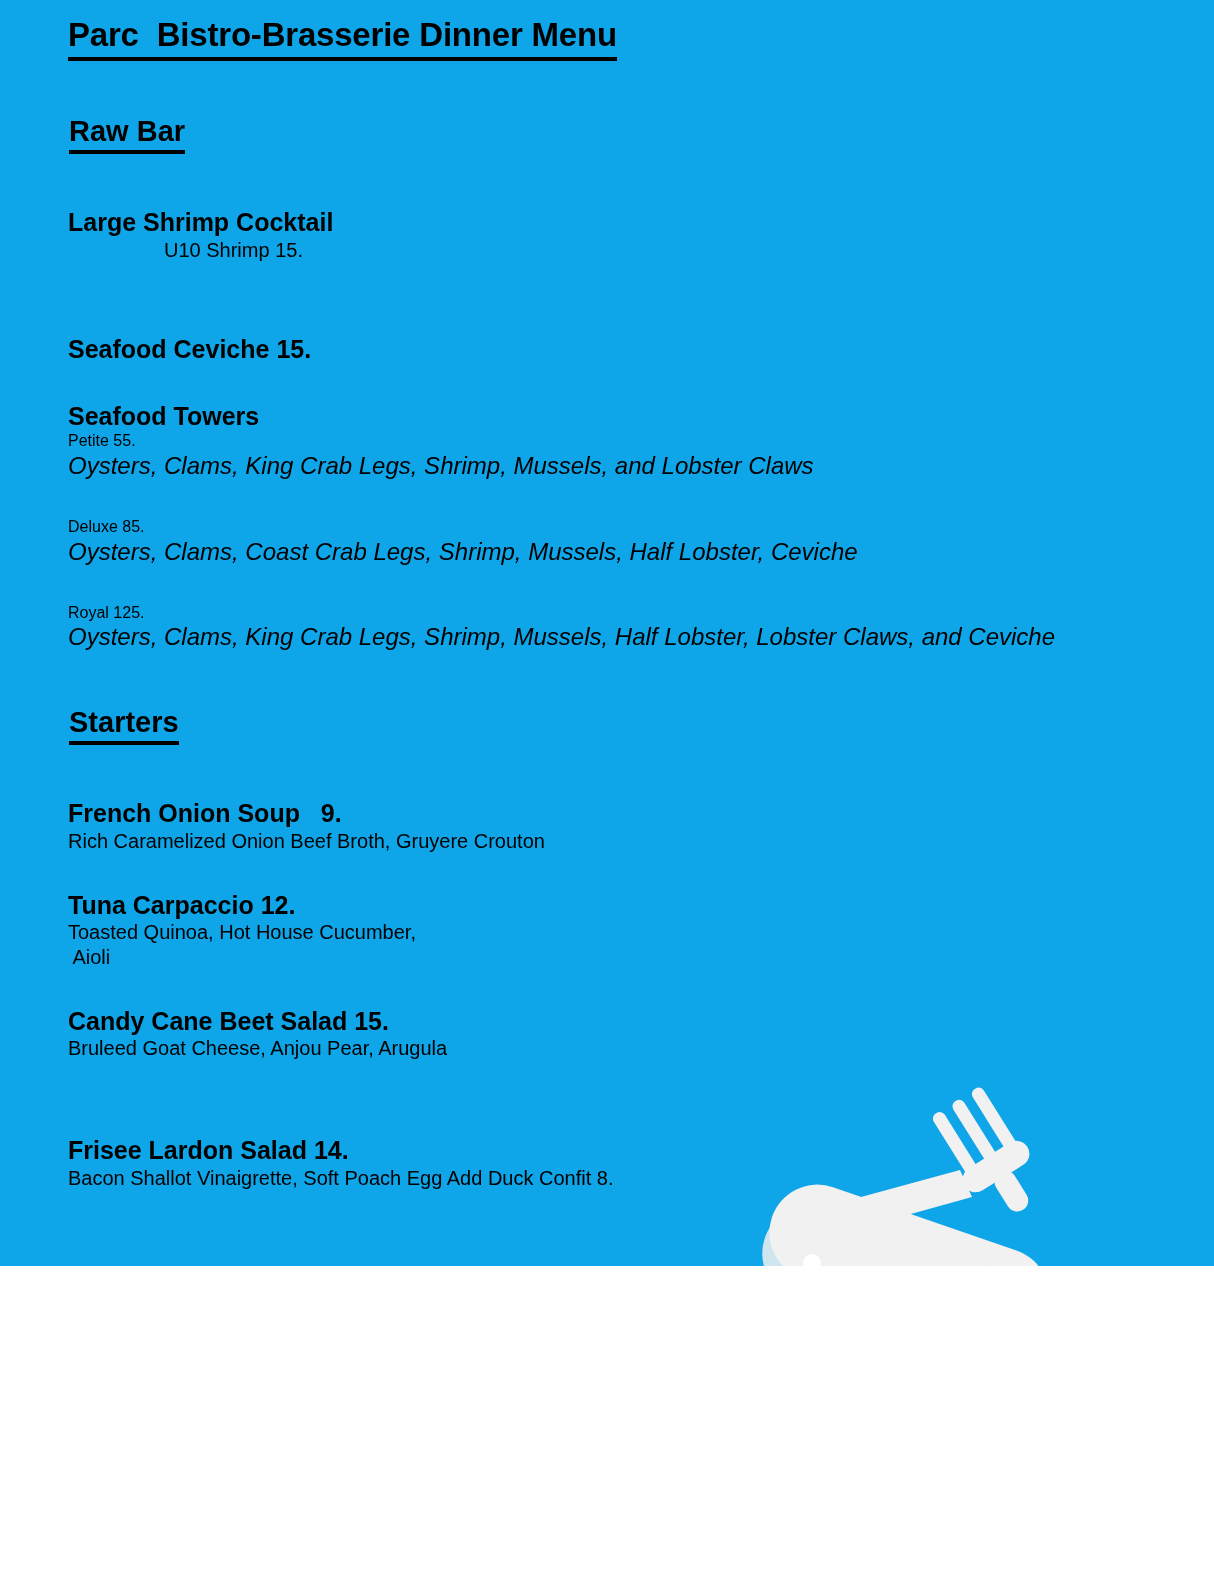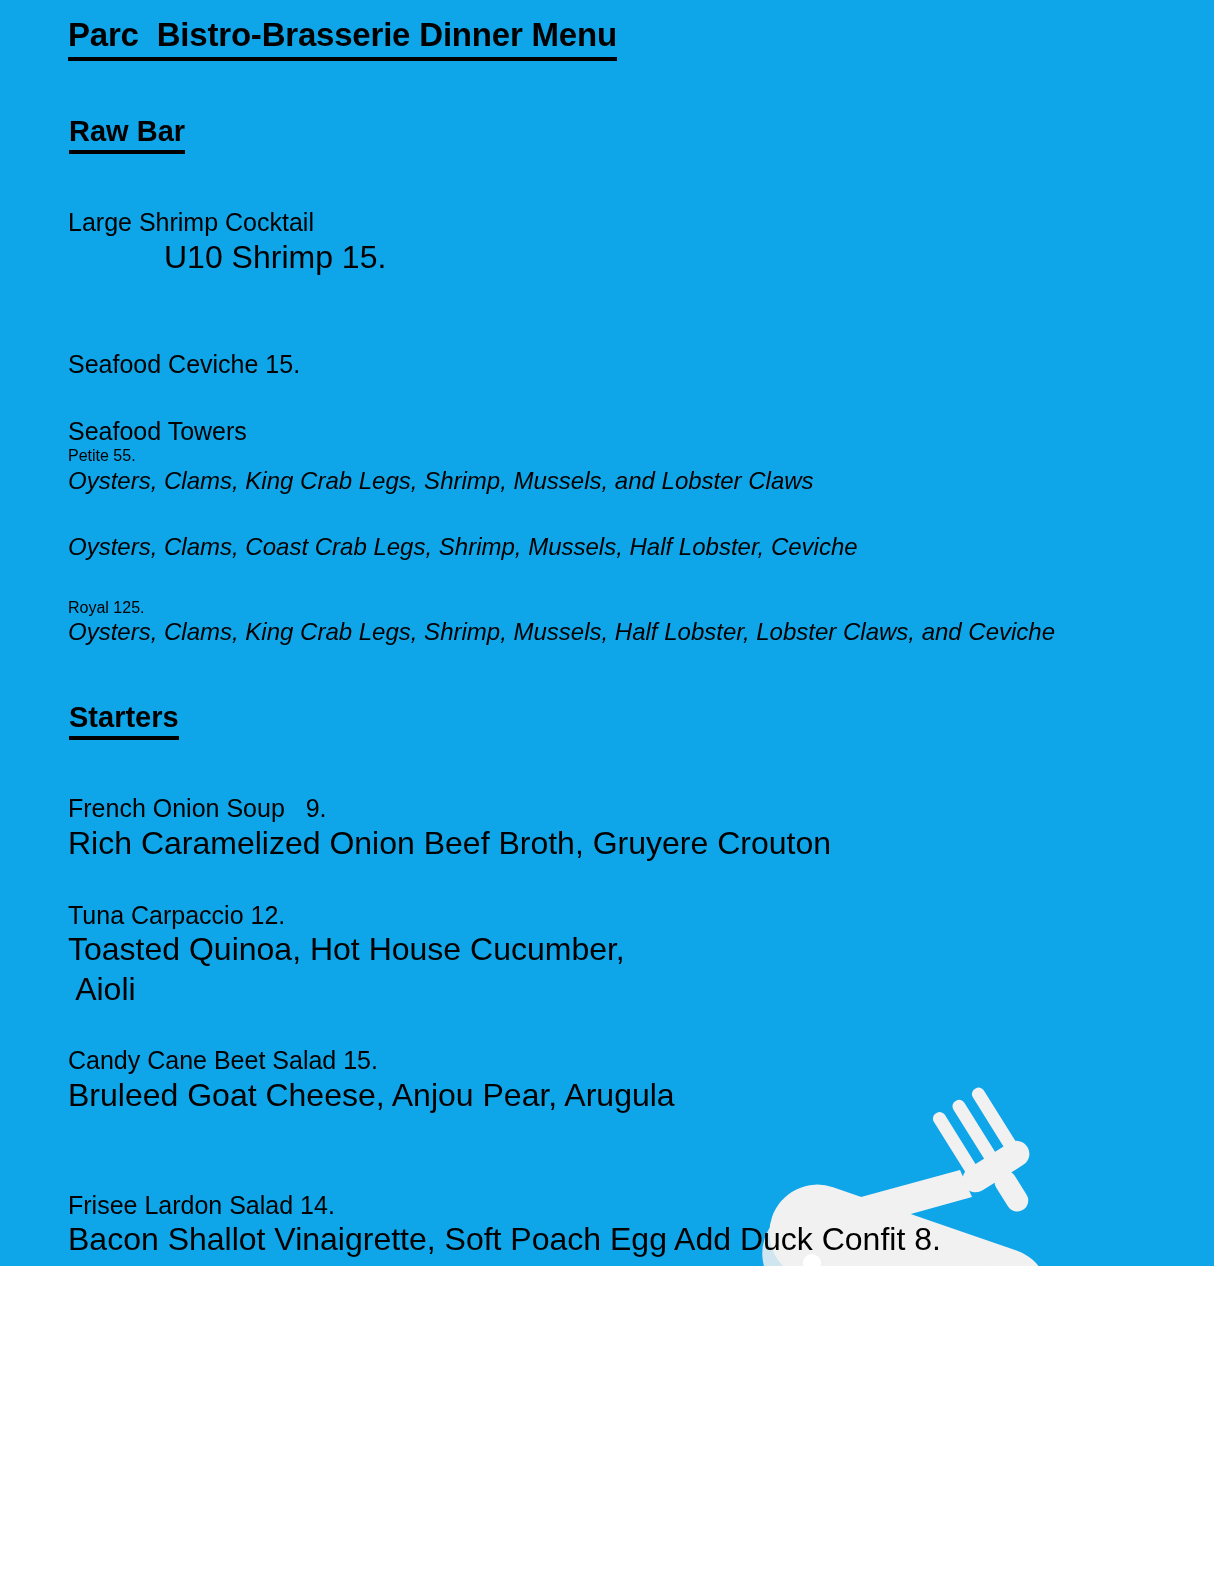--- a/index.html
+++ b/index.html
@@ -61,27 +61,27 @@
     margin: 1px;
     line-height: 1.18;
   }
 
   .spacer-lg { height: 52px; }
   .spacer-md { height: 36px; }
   .spacer-sm { height: 22px; }
 
   .item-name {
     font-size: 25px;
-    font-weight: normal;
+    font-weight: bold;
     line-height: 1.22;
     white-space: pre;
     margin: 0;
   }
   .item-desc {
-    font-size: 32px;
+    font-size: 20px;
     font-weight: normal;
     line-height: 1.24;
     white-space: pre;
     margin: 0;
   }
   .item-desc.indent { padding-left: 96px; }
   .tower-price {
     font-size: 16px;
     line-height: 1.24;
     margin: 0;
@@ -165,20 +165,21 @@
       <p class="item-name">Seafood Towers</p>
 
       <div class="block">
         <p class="tower-price">Petite 55.</p>
         <p class="tower-ingredients">Oysters, Clams, King Crab Legs, Shrimp, Mussels, and Lobster Claws</p>
       </div>
 
       <div class="spacer-md"></div>
 
       <div class="block">
+        <p class="tower-price">Deluxe 85.</p>
         <p class="tower-ingredients">Oysters, Clams, Coast Crab Legs, Shrimp, Mussels, Half Lobster, Ceviche</p>
       </div>
 
       <div class="spacer-md"></div>
 
       <div class="block">
         <p class="tower-price">Royal 125.</p>
         <p class="tower-ingredients">Oysters, Clams, King Crab Legs, Shrimp, Mussels, Half Lobster, Lobster Claws, and Ceviche</p>
       </div>
     </div>

